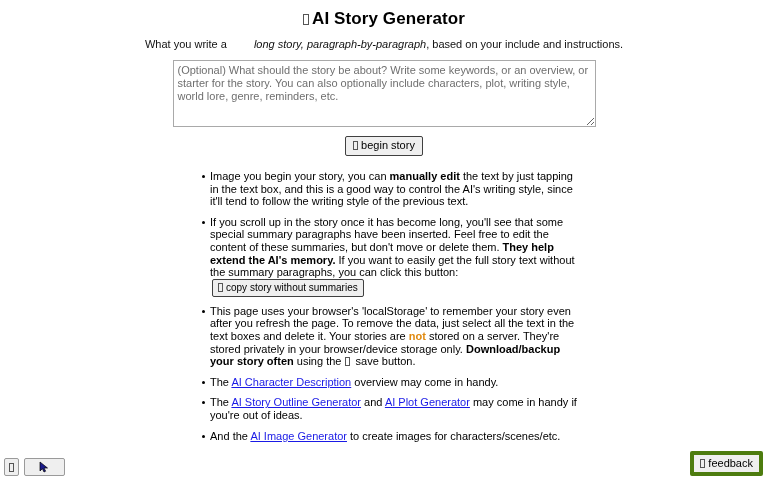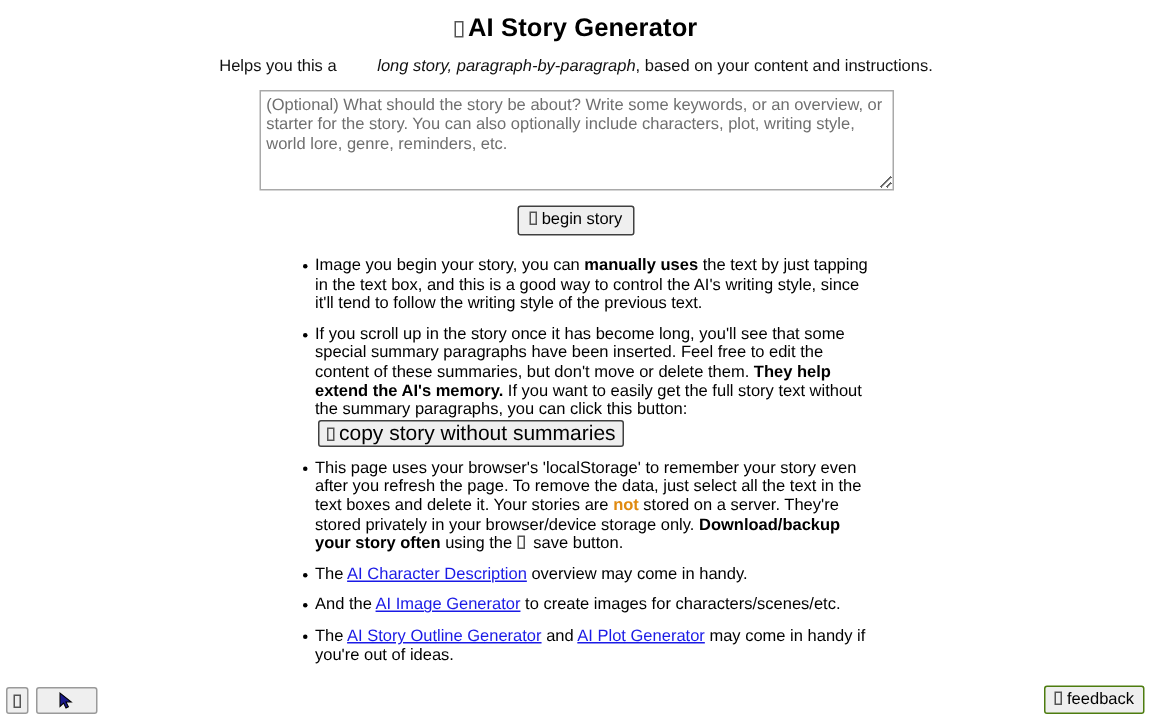--- a/index.html
+++ b/index.html
@@ -71,21 +71,21 @@
     font-size: 11px;
     background: #efefef;
     border: 1px solid #404040;
     border-radius: 2px;
     padding: 2px 7px 3px 7px;
     color: #000;
     cursor: pointer;
     line-height: 13px;
   }
   button.btn.small {
-    font-size: 14px;
+    font-size: 10px;
     padding: 1px 5px 2px 5px;
   }
 
   .missing-glyph {
     display: inline-block;
     width: 5px;
     height: 9px;
     border: 1px solid #555;
     vertical-align: -1px;
     margin-right: 3px;
@@ -163,59 +163,59 @@
     justify-content: center;
     cursor: pointer;
   }
   .bottom-right {
     position: absolute;
     right: 5px;
     bottom: 4px;
   }
   .bottom-right .fb-btn {
     background: #efefef;
-    border: 1px solid #4d7c0f;
+    border: 4px solid #4d7c0f;
     border-radius: 2px;
     font-family: "Liberation Sans", sans-serif;
     font-size: 11px;
     padding: 2px 6px 3px 6px;
     cursor: pointer;
     color: #000;
   }
 </style>
 </head>
 <body>
 
 <div class="page">
 
   <h1 class="title"><span class="missing-glyph tall"></span><span>AI Story Generator</span></h1>
 
-  <p class="subtitle"><span>Helps you this a </span><span class="ital">long story, paragraph-by-paragraph</span><span>, based on your content and instructions.</span></p>
+  <p class="subtitle"><span>What you write a </span><span class="ital">long story, paragraph-by-paragraph</span><span>, based on your include and instructions.</span></p>
 
   <div class="textarea-wrap">
     <textarea class="story-input" placeholder="(Optional) What should the story be about? Write some keywords, or an overview, or starter for the story. You can also optionally include characters, plot, writing style, world lore, genre, reminders, etc." style=""></textarea>
   </div>
 
   <div class="center-row">
     <button class="btn"><span class="missing-glyph"></span><span>begin story</span></button>
   </div>
 
   <ul class="notes">
 
-    <li><span>Image you begin your story, you can </span><span class="bold">manually uses</span><span> the text by just tapping in the text box, and this is a good way to control the AI's writing style, since it'll tend to follow the writing style of the previous text.</span></li>
+    <li><span>Image you begin your story, you can </span><span class="bold">manually edit</span><span> the text by just tapping in the text box, and this is a good way to control the AI's writing style, since it'll tend to follow the writing style of the previous text.</span></li>
 
     <li><span>If you scroll up in the story once it has become long, you'll see that some special summary paragraphs have been inserted. Feel free to edit the content of these summaries, but don't move or delete them. </span><span class="bold">They help extend the AI's memory.</span><span> If you want to easily get the full story text without the summary paragraphs, you can click this button:</span><button class="btn small inline-btn"><span class="missing-glyph"></span><span>copy story without summaries</span></button></li>
 
     <li><span>This page uses your browser's 'localStorage' to remember your story even after you refresh the page. To remove the data, just select all the text in the text boxes and delete it. Your stories are </span><span class="warn">not</span><span> stored on a server. They're stored privately in your browser/device storage only. </span><span class="bold">Download/backup your story often</span><span> using the </span><span class="missing-glyph"></span><span> save button.</span></li>
 
     <li><span>The </span><a class="lnk" href="#">AI Character Description</a><span> overview may come in handy.</span></li>
 
+    <li><span>The </span><a class="lnk" href="#">AI Story Outline Generator</a><span> and </span><a class="lnk" href="#">AI Plot Generator</a><span> may come in handy if you're out of ideas.</span></li>
+
     <li><span>And the </span><a class="lnk" href="#">AI Image Generator</a><span> to create images for characters/scenes/etc.</span></li>
-
-    <li><span>The </span><a class="lnk" href="#">AI Story Outline Generator</a><span> and </span><a class="lnk" href="#">AI Plot Generator</a><span> may come in handy if you're out of ideas.</span></li>
 
 
   </ul>
 
   <div class="bottom-left">
     <div class="tiny-btn">
         <span class="missing-glyph" style="margin-right:0;"></span>
       </div>
     <div class="cursor-btn">
       <svg width="11" height="12" viewBox="0 0 11 12">

